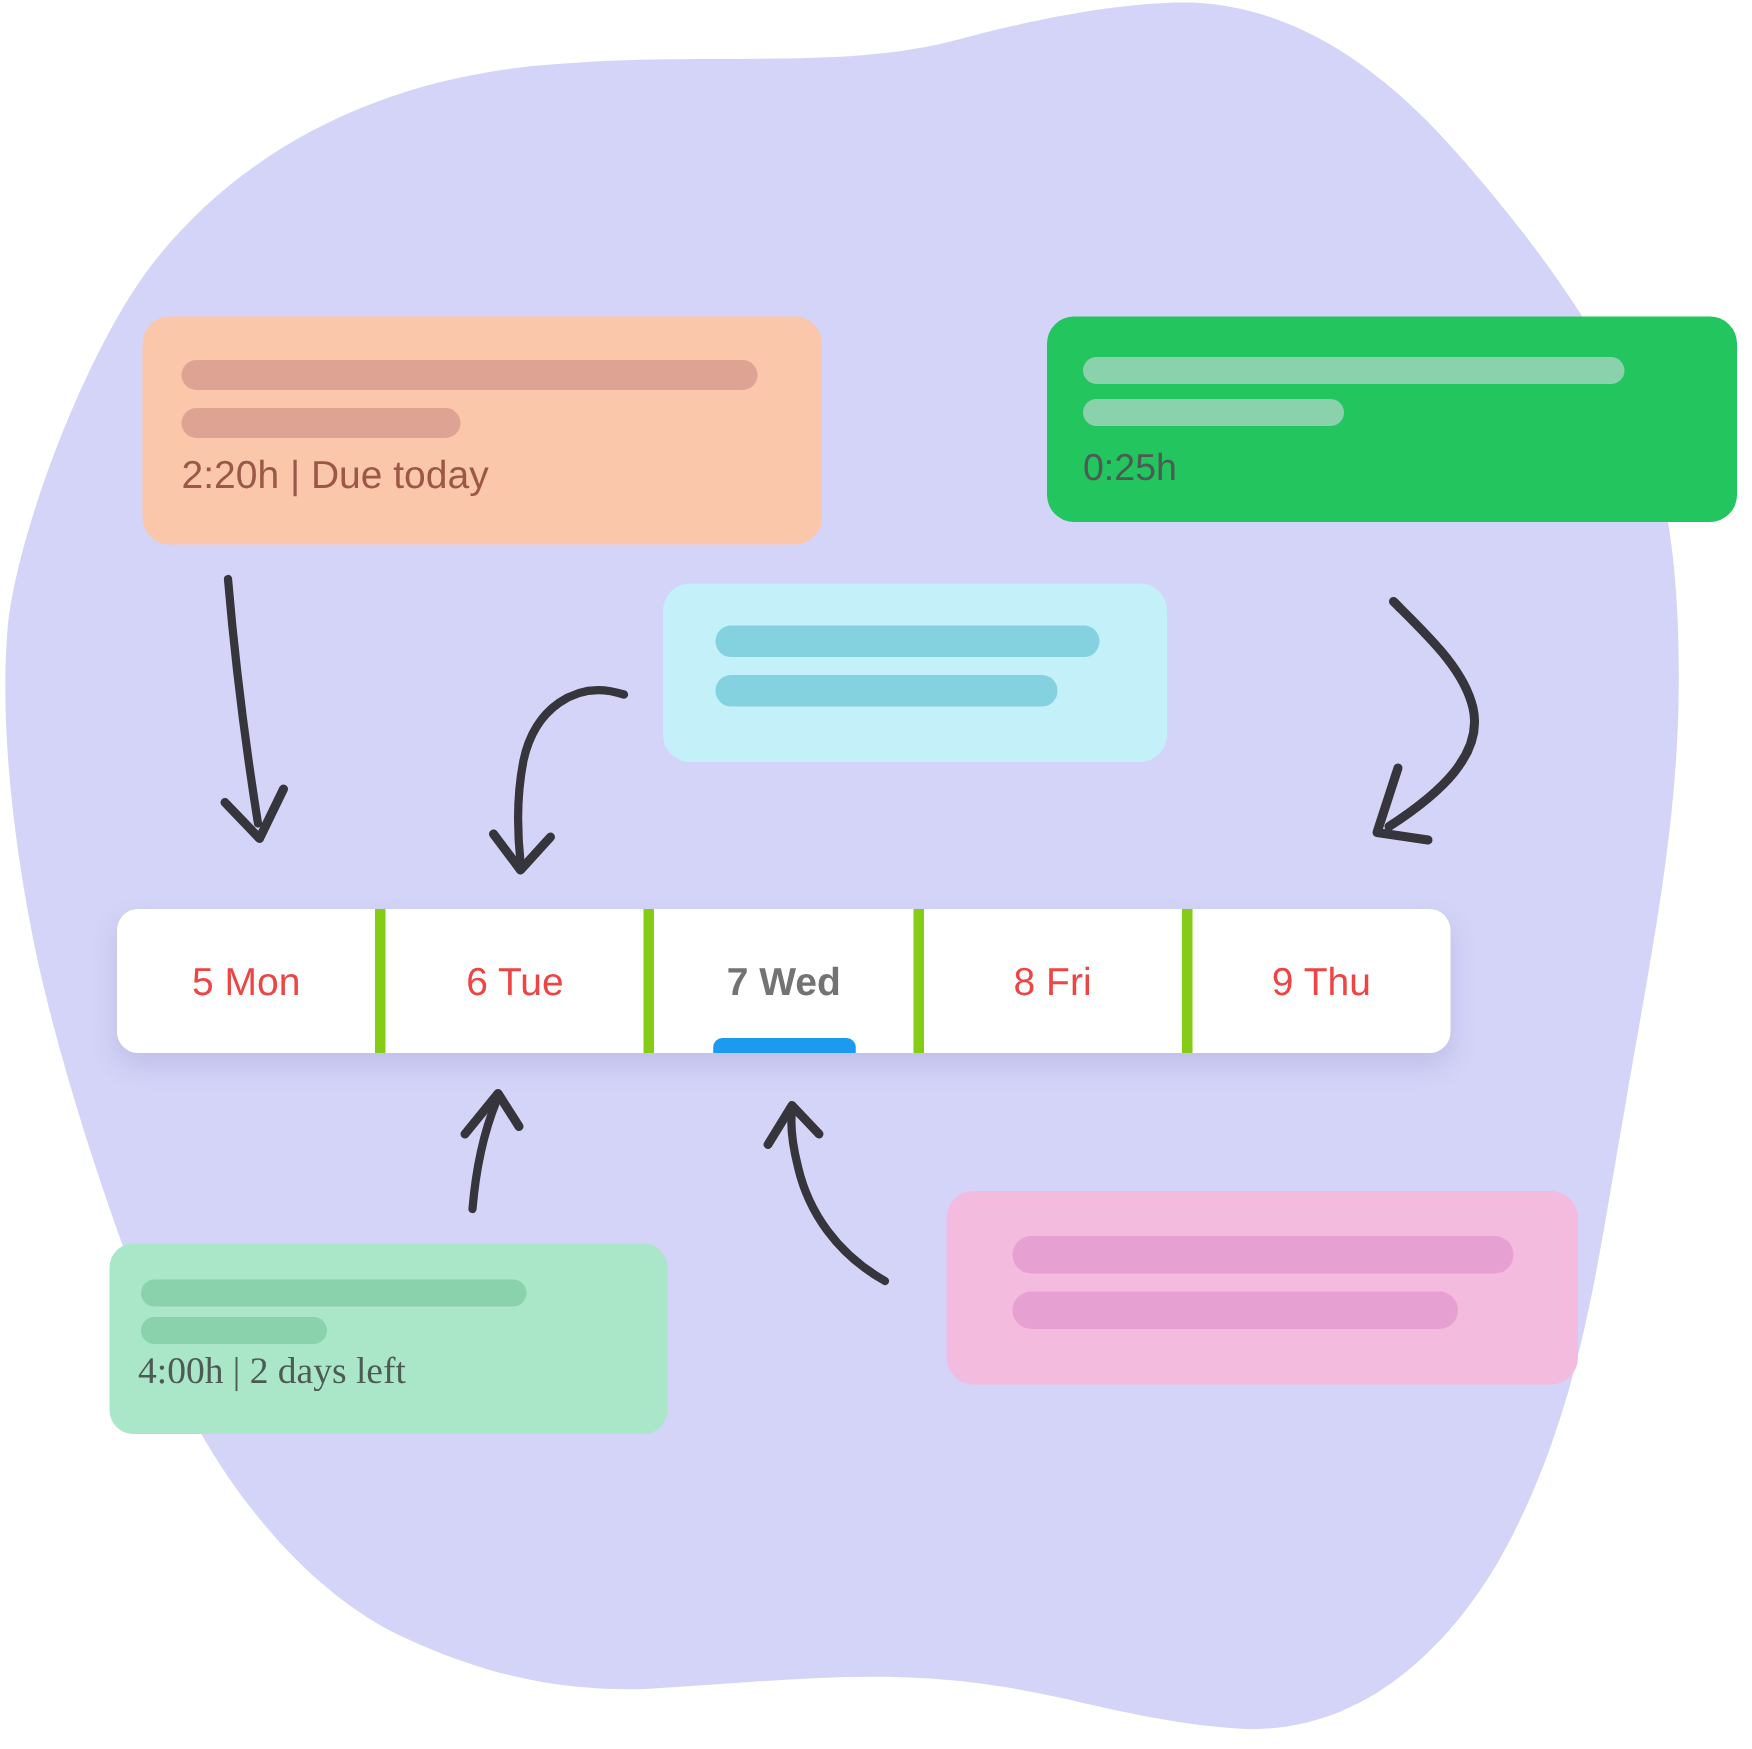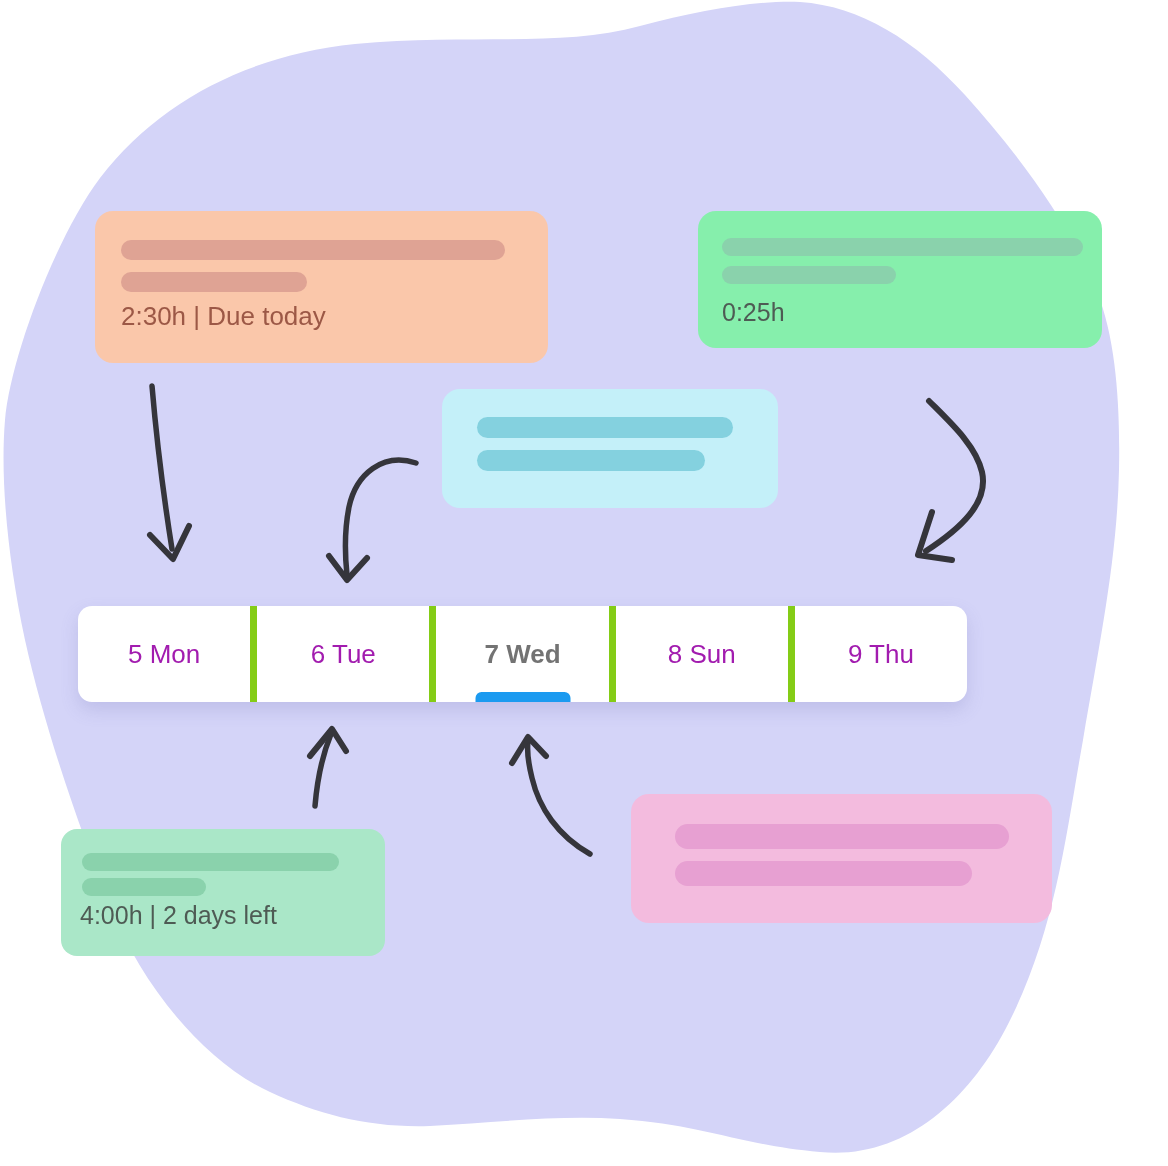--- a/index.html
+++ b/index.html
@@ -10,44 +10,44 @@
   
   .card{position:absolute;border-radius:18px;}
   .card .bar{position:absolute;}
   .card .caption{position:absolute;white-space:nowrap;}
 
   .card.orange{left:95px;top:211px;width:453px;height:152px;background:#FAC7AA;}
   .card.orange .b1{left:26px;top:29px;height:20px;border-radius:10px;background:#DFA394;}
   .card.orange .b2{left:26px;top:61px;height:20px;border-radius:10px;background:#DFA394;}
   .card.orange .caption{left:26px;top:90px;font-size:26px;color:#9C5846;}
 
-  .card.green-top{left:698px;top:211px;width:404px;height:137px;background:#86efac;text-align:center;}
+  .card.green-top{left:698px;top:211px;width:460px;height:137px;background:#22c55e;text-align:center;}
   .card.green-top .b1{left:24px;top:27px;height:18px;border-radius:9px;background:#8AD2AC;}
   .card.green-top .b2{left:24px;top:55px;height:18px;border-radius:9px;background:#8AD2AC;}
   .card.green-top .caption{left:24px;top:87px;font-size:25px;color:#4E5B54;}
 
   .card.cyan{left:442px;top:389px;width:336px;height:119px;background:#C4F0F9;}
   .card.cyan .b1{left:35px;top:28px;height:21px;border-radius:11px;background:#84D1DF;}
   .card.cyan .b2{left:35px;top:61px;height:21px;border-radius:11px;background:#84D1DF;}
 
   .card.pink{left:631px;top:794px;width:421px;height:129px;background:#F3BBDE;}
   .card.pink .b1{left:44px;top:30px;height:25px;border-radius:13px;background:#E7A0D2;}
   .card.pink .b2{left:44px;top:67px;height:25px;border-radius:13px;background:#E7A0D2;}
 
-  .card.green-bottom{left:61px;top:829px;width:324px;height:127px;border-radius:16px;background:#AAE7C8;}
+  .card.green-bottom{left:73px;top:829px;width:372px;height:127px;border-radius:16px;background:#AAE7C8;font-family:Liberation Serif, serif;}
   .card.green-bottom .b1{left:21px;top:24px;height:18px;border-radius:9px;background:#8AD2AC;}
   .card.green-bottom .b2{left:21px;top:49px;height:18px;border-radius:9px;background:#8AD2AC;}
   .card.green-bottom .caption{left:19px;top:72px;font-size:25px;color:#4E5B54;}
 
   
   .week-strip{position:absolute;left:78px;top:606px;width:889px;height:96px;background:#ffffff;
               border-radius:14px;display:flex;box-shadow:0 8px 18px rgba(104,104,176,0.20);}
   .day-cell{flex:1 1 0;position:relative;display:flex;align-items:center;justify-content:center;cursor:pointer;}
   .day-cell + .day-cell{border-left:7px solid #84cc16;}
-  .day-cell .day-label{font-size:26px;color:#a21caf;}
+  .day-cell .day-label{font-size:26px;color:#ef4444;}
   .day-cell.selected .day-label{font-weight:700;color:#737373;}
   .day-cell .indicator{display:none;position:absolute;bottom:0;left:50%;transform:translateX(-50%);
                        width:95px;height:10px;border-radius:6px 6px 0 0;background:#1B9AF0;}
   .day-cell.selected .indicator{display:block;}
 </style>
 </head>
 <body>
 
 <div class="stage">
 
@@ -69,21 +69,21 @@
       C 200,1060 140,980 112,910
       C 80,830 45,730 25,640
       C 8,560 0,480 5,420
       C 10,360 55,238 100,178
       Z"></path>
   </svg>
 
   <div class="card orange">
     <div class="bar b1" style="width: 384px;"></div>
     <div class="bar b2" style="width: 186px;"></div>
-    <div class="caption">2:30h | Due today</div>
+    <div class="caption">2:20h | Due today</div>
   </div>
 
   <div class="card green-top">
     <div class="bar b1" style="width: 361px;"></div>
     <div class="bar b2" style="width: 174px;"></div>
     <div class="caption">0:25h</div>
   </div>
 
   <div class="card cyan">
     <div class="bar b1" style="width: 256px;"></div>
@@ -131,21 +131,21 @@
     </div>
     <div class="day-cell">
       <span class="day-label">6 Tue</span>
 
     </div>
     <div class="day-cell selected">
       <span class="day-label">7 Wed</span>
       <div class="indicator"></div>
     </div>
     <div class="day-cell">
-      <span class="day-label">8 Sun</span>
+      <span class="day-label">8 Fri</span>
 
     </div>
     <div class="day-cell">
       <span class="day-label">9 Thu</span>
 
     </div>
   </div>
 
 </div>
 

